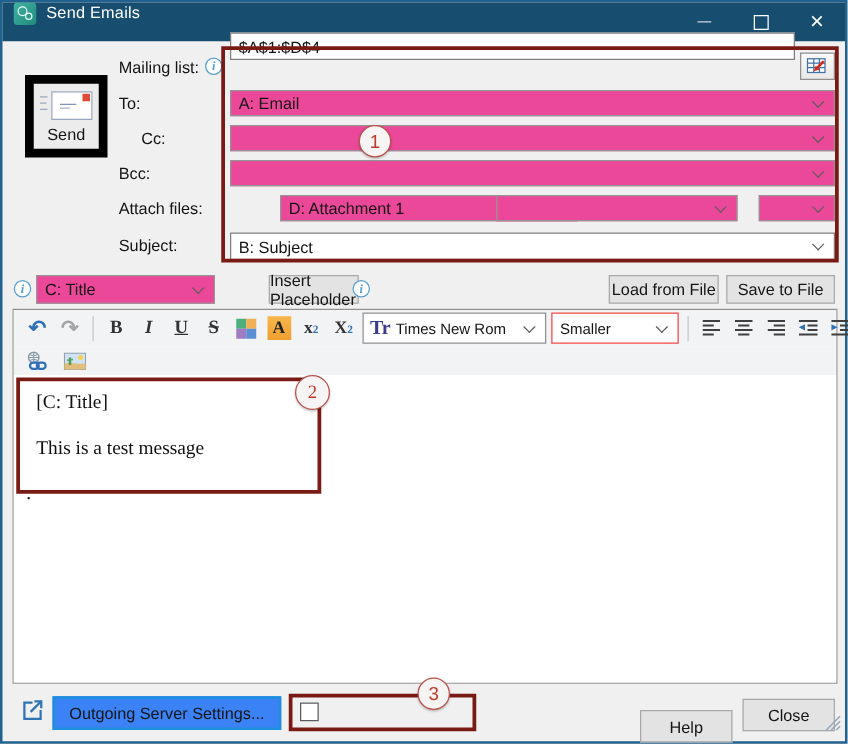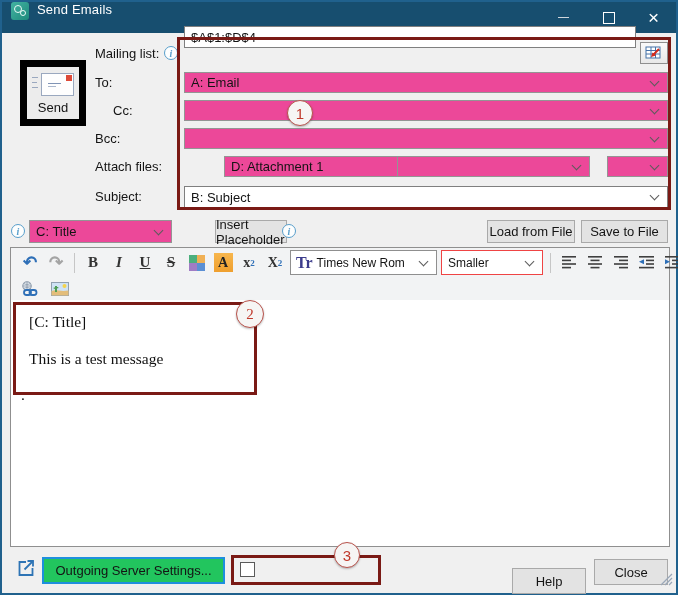--- a/index.html
+++ b/index.html
@@ -70,21 +70,21 @@
   .fontdd{position:relative;width:122px;height:23px;background:#fff;border:1px solid #8f8f8f;
       display:flex;align-items:center;gap:4px;padding:0 18px 0 5px;font-size:12px;color:#141414;flex:none;}
   .font-glyph{font-family:"Liberation Serif",serif;font-weight:bold;color:#3c3c8c;font-size:16px;}
   .sizedd{position:relative;width:76px;height:23px;background:#fff;border:1px solid #ef4444;
       display:flex;align-items:center;padding:0 18px 0 6px;font-size:12px;color:#141414;flex:none;}
   .ed-content{position:relative;height:246px;background:#fff;font-family:"Liberation Serif","DejaVu Serif",serif;
       font-size:15.5px;color:#111;}
   .ed-line{position:absolute;left:18px;white-space:pre;}
 
   
-  .server-btn{left:40px;top:555px;width:183px;height:27px;background:#22c55e;border:2px solid #1e8fdd;}
+  .server-btn{left:40px;top:555px;width:183px;height:27px;background:#3b82f6;border:2px solid #1e8fdd;}
   .checkbox{left:238px;top:560px;width:15px;height:15px;background:#fff;border:1px solid #5a5a5a;}
   .foot-btn{width:74px;height:26px;}
   .grip{right:3px;bottom:3px;}
 </style>
 </head>
 <body>
 
 <div class="window">
 
   <div class="titlebar">

